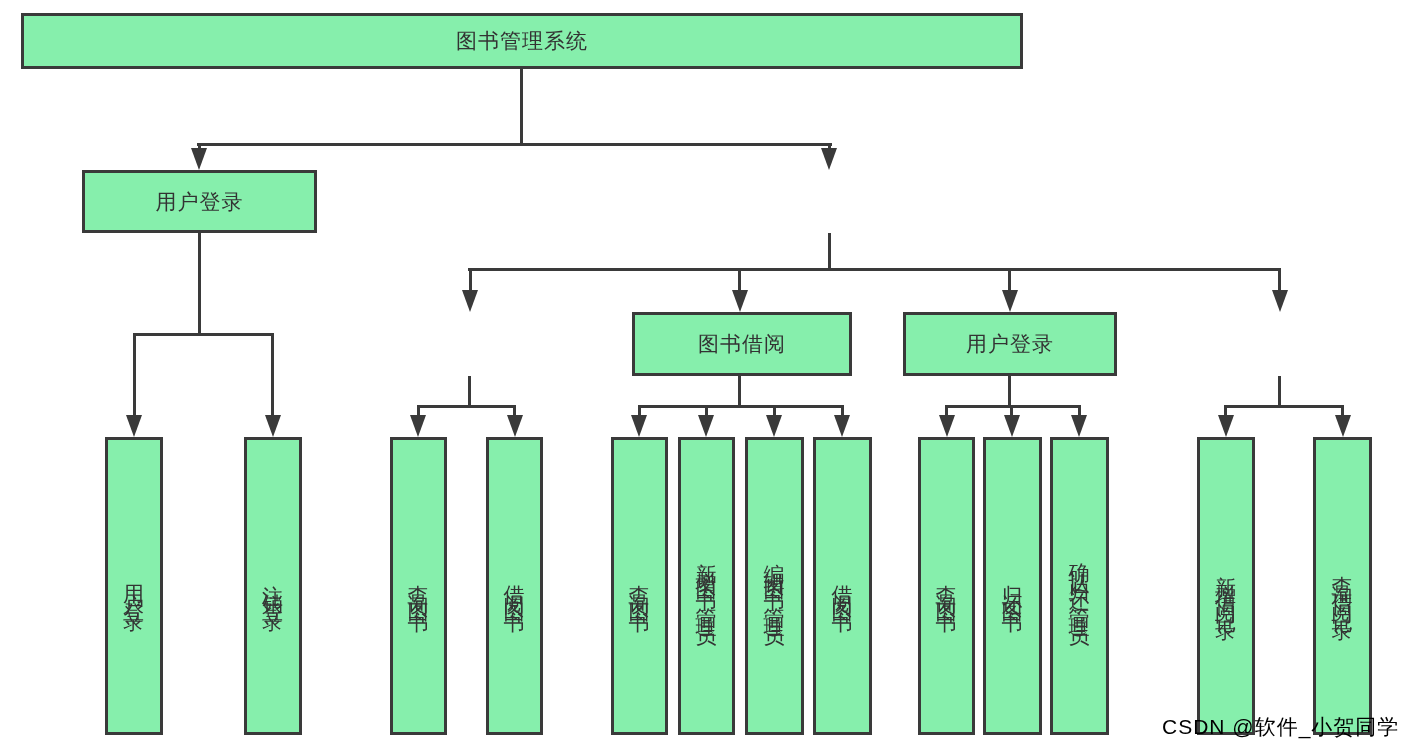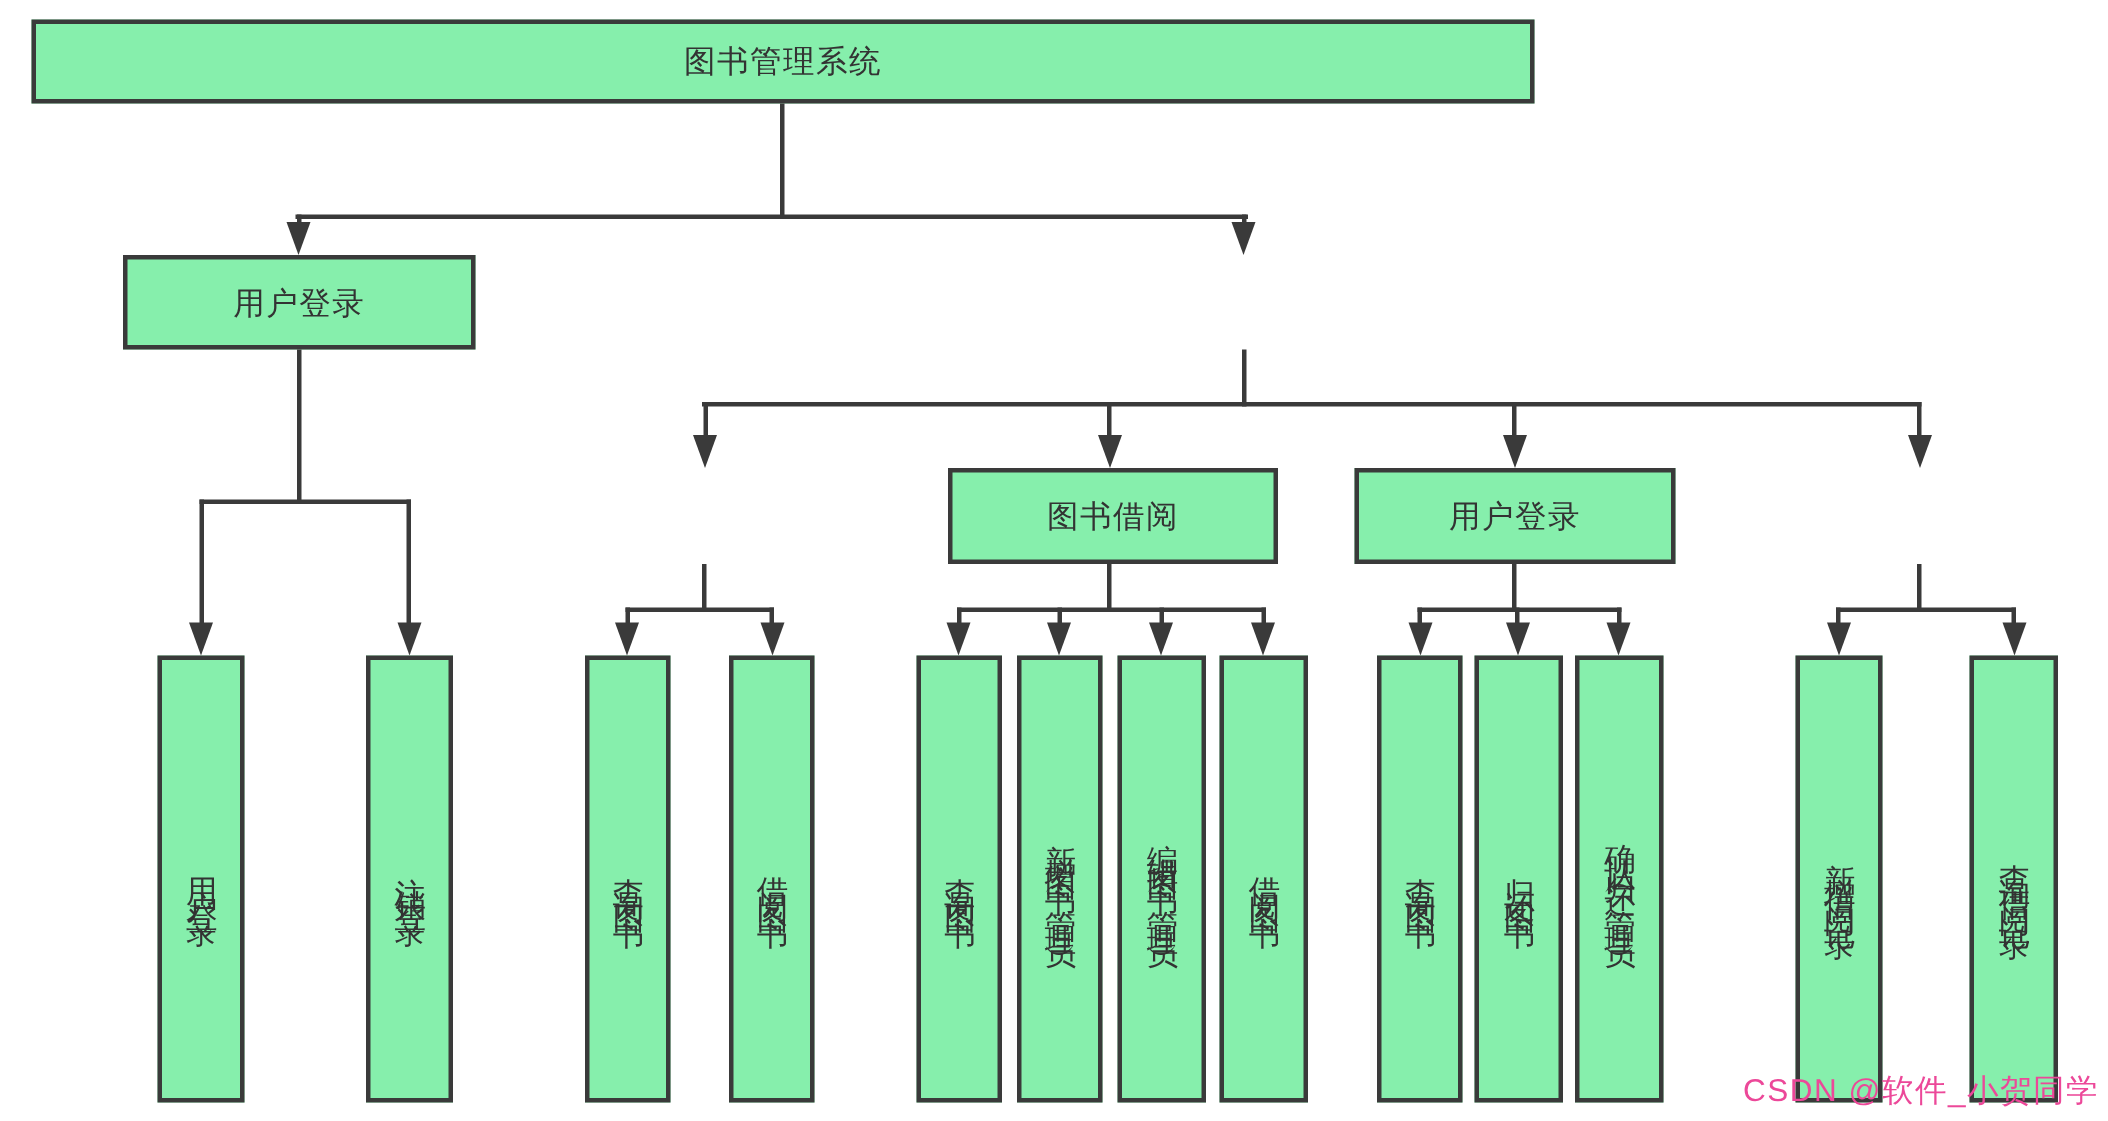--- a/index.html
+++ b/index.html
@@ -39,21 +39,21 @@
     position:absolute;
     width:0;height:0;
     border-left:8px solid transparent;
     border-right:8px solid transparent;
     border-top:22px solid #3a3a3a;
   }
   .watermark{
     position:absolute;
     left:1162px;top:713px;
     font-size:21px;
-    color:#ec4899;
+    color:#000000;
     letter-spacing:1px;
     white-space:nowrap;
   }
 </style>
 </head>
 <body>
 
 <div id="canvas">
 
   <div class="box" style="left:21px;top:13px;width:1002px;height:56px;">图书管理系统</div>

